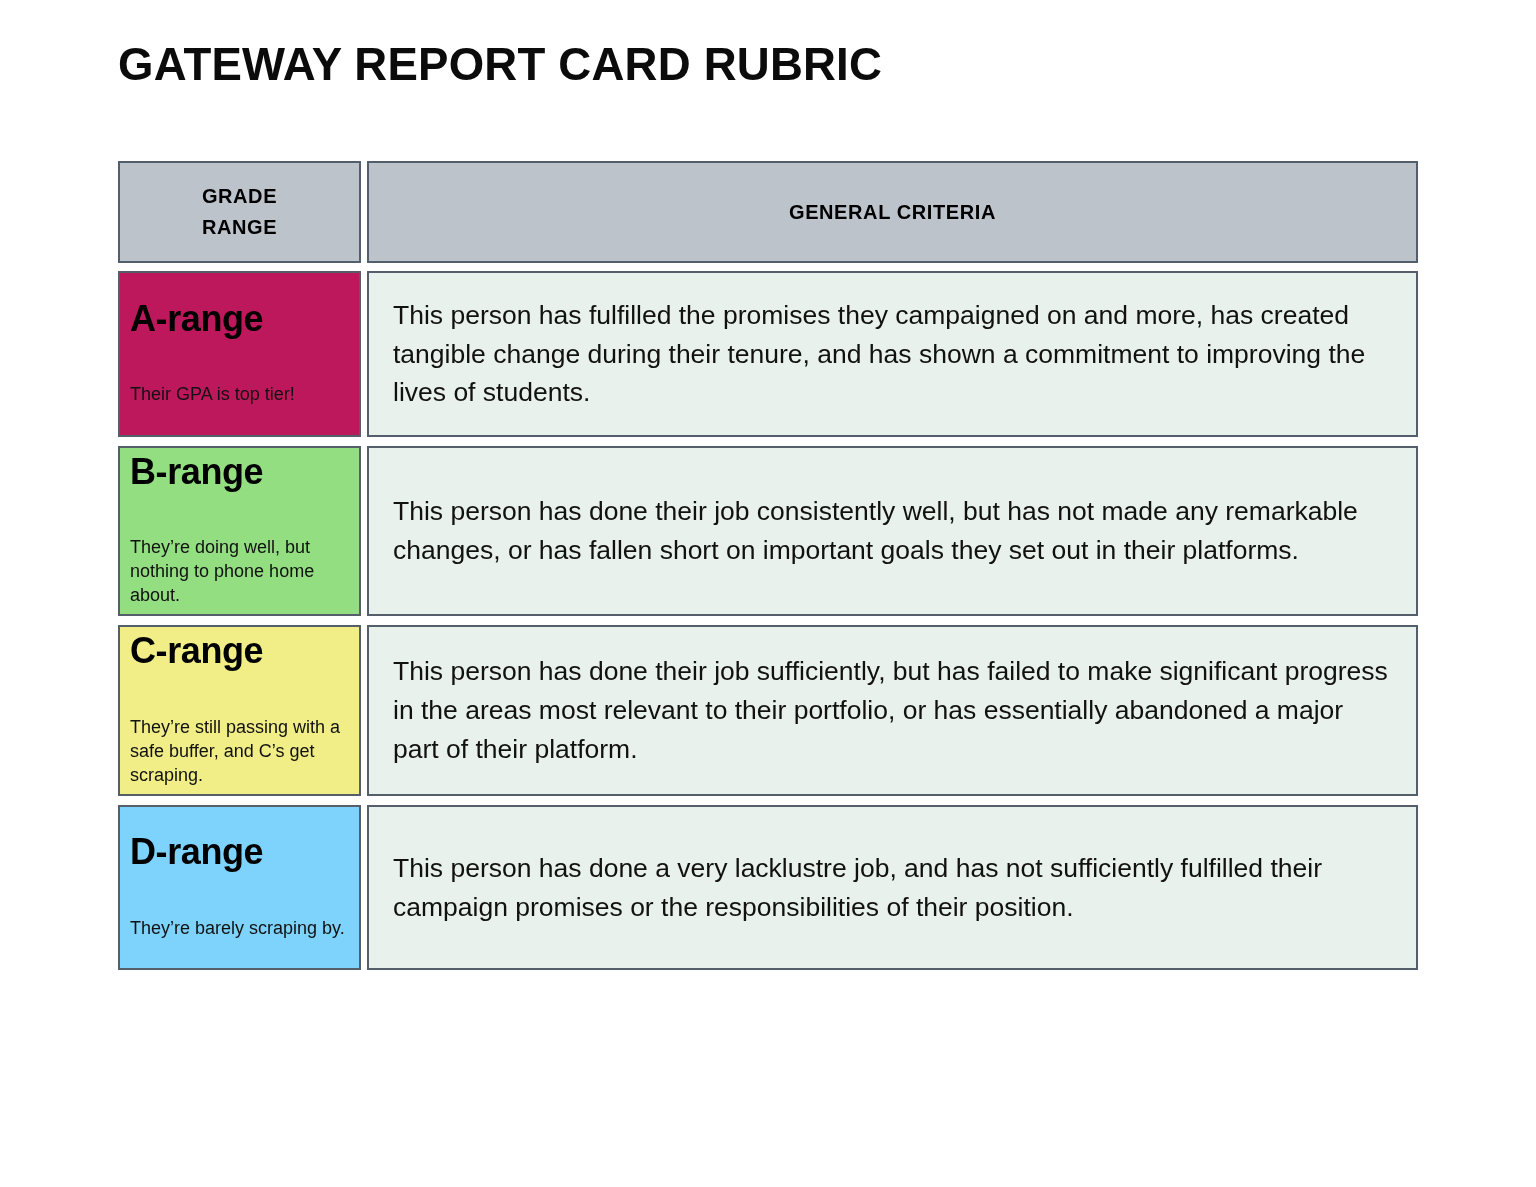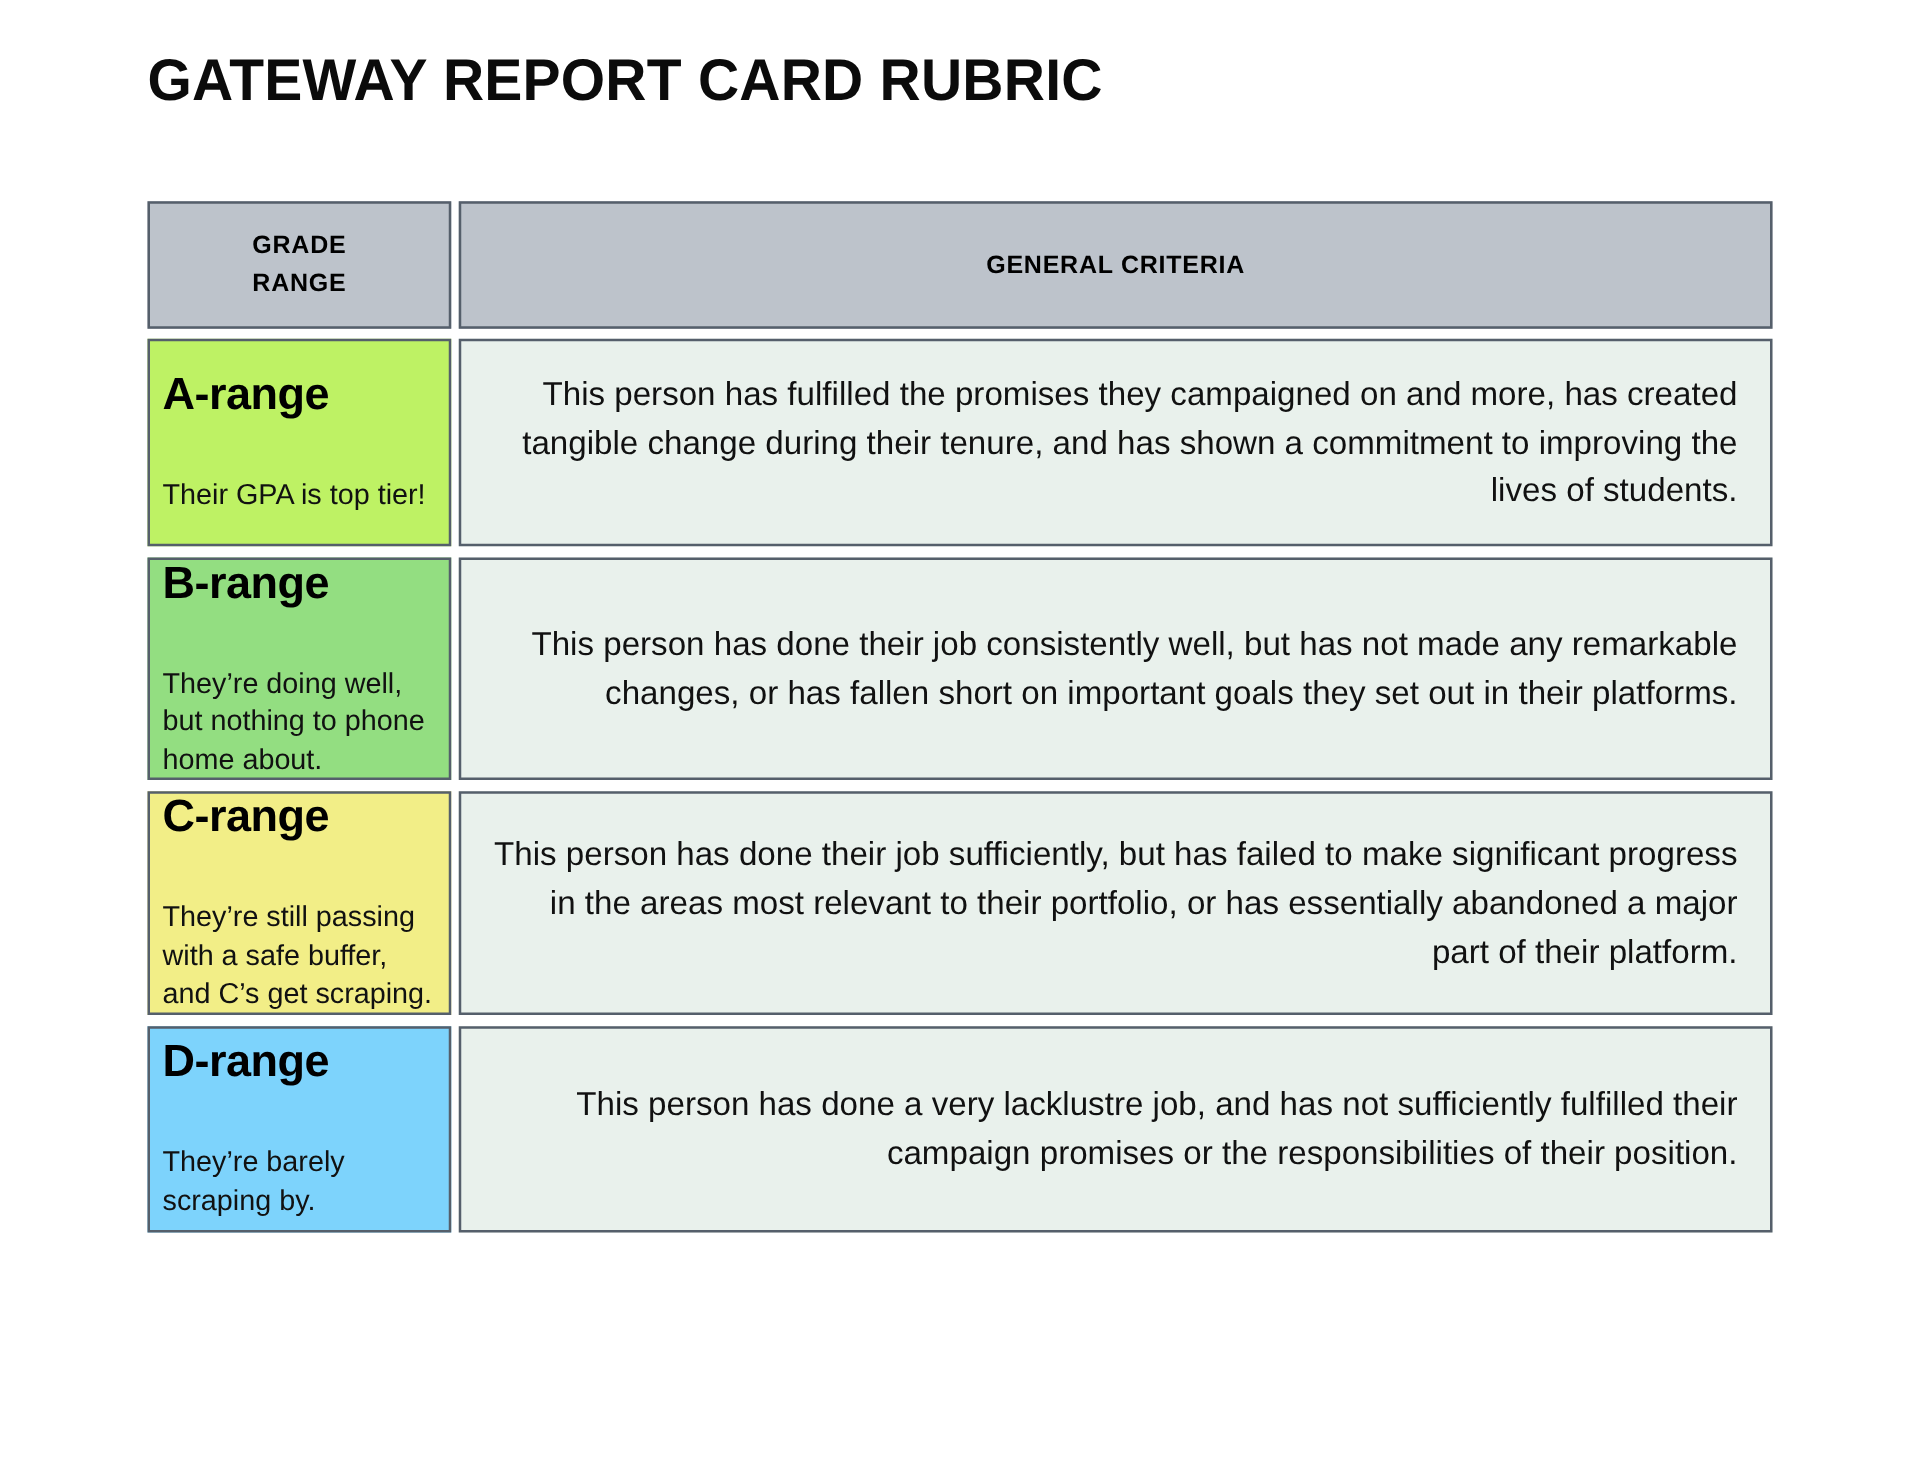--- a/index.html
+++ b/index.html
@@ -91,36 +91,35 @@
   .grade-label {
     font-size: 36px;
     font-weight: 700;
     color: #000;
     line-height: 1.02;
     letter-spacing: -0.4px;
     margin-bottom: 2px;
   }
 
   .grade-sub {
-    font-size: 23px;
+    font-size: 18px;
     font-weight: 400;
     color: #111;
     line-height: 1.33;
     margin-top: 44px;
   }
 
   .criteria-cell {
     flex: 1 1 auto;
     background: #e9f1ec;
     border: 2px solid #555f6b;
     display: flex;
     align-items: center;
     padding: 14px 26px 14px 24px;
     min-height: 166px;
-    text-align: right;
   }
 
   .criteria-text {
     font-size: 26.5px;
     line-height: 1.47;
     color: #111111;
     font-weight: 400;
   }
 
   
@@ -143,21 +142,21 @@
       <div class="header-cell grade">
         <div>
           <span class="stacked">GRADE</span>
           <span class="stacked">RANGE</span>
         </div>
       </div>
       <div class="header-cell criteria">GENERAL CRITERIA</div>
     </div>
 
     <div class="rubric-row row-a">
-      <div class="grade-cell" style="background:#bef264">
+      <div class="grade-cell" style="background:#be185d">
         <div class="grade-label">A-range</div>
         <div class="grade-sub">Their GPA is top tier!</div>
       </div>
       <div class="criteria-cell">
         <div class="criteria-text">This person has fulfilled the promises they campaigned on and more, has created tangible change during their tenure, and has shown a commitment to improving the lives of students.</div>
       </div>
     </div>
 
     <div class="rubric-row row-b">
       <div class="grade-cell" style="background:#93de81">

